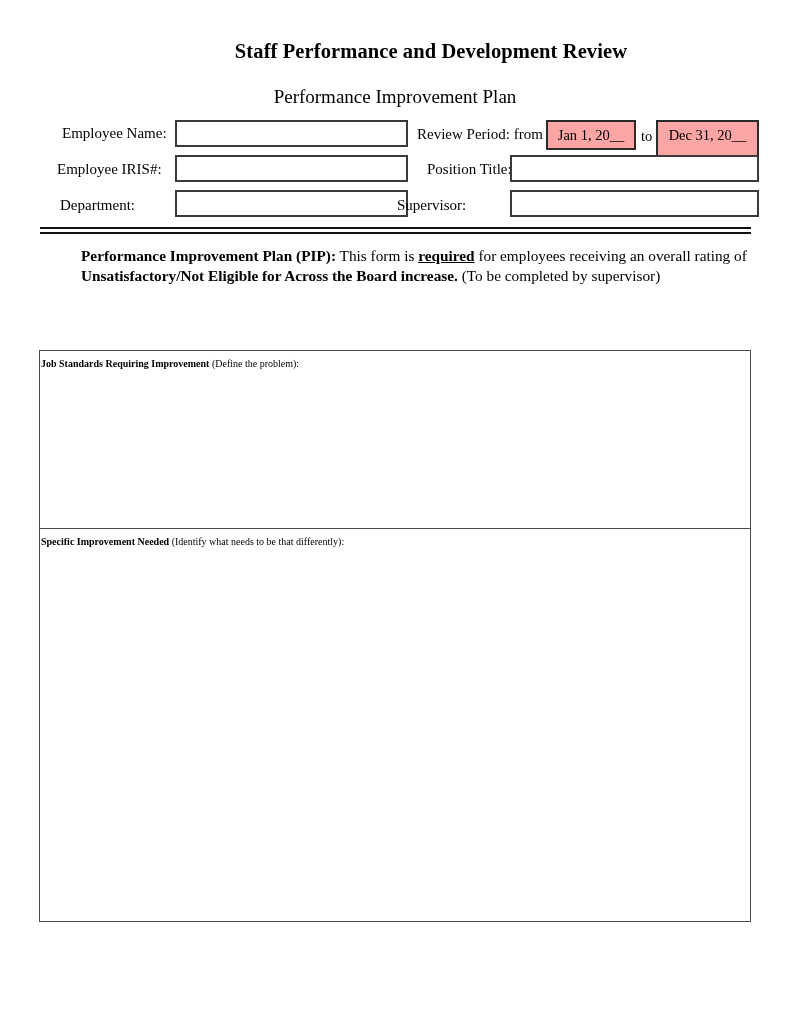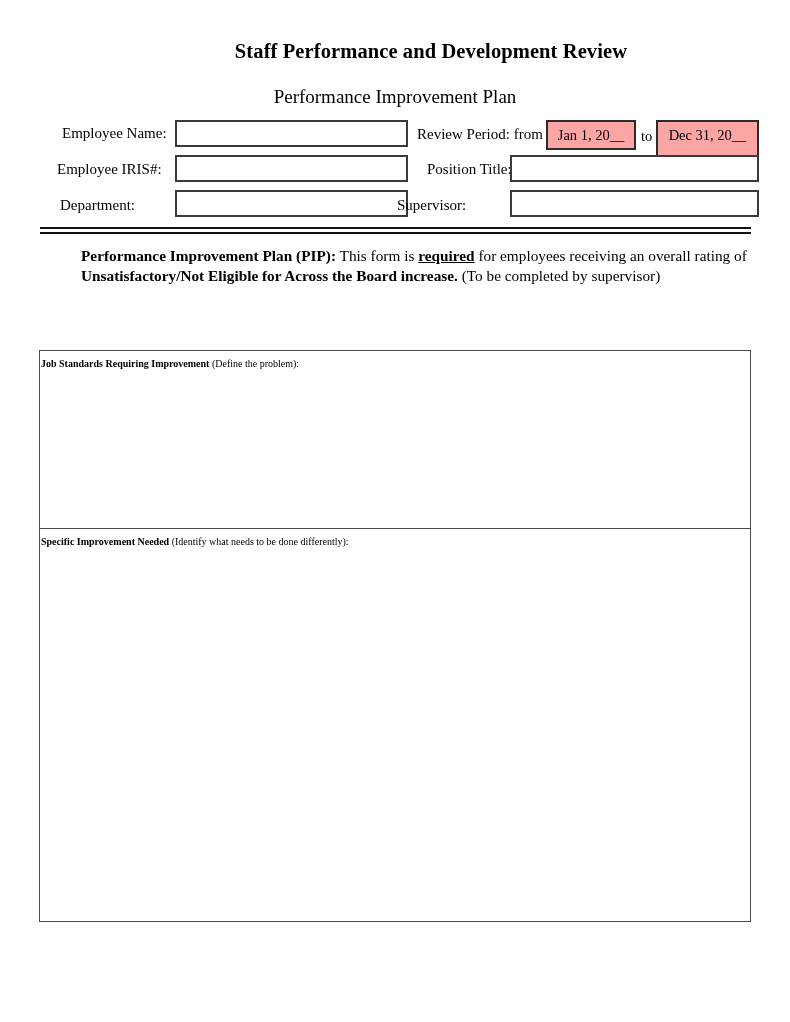--- a/index.html
+++ b/index.html
@@ -162,21 +162,21 @@
 
     <div class="section" style="height:178px;">
       <div class="section-head">
         <b>Job Standards Requiring Improvement</b><span> (Define the problem):</span>
       </div>
       <div class="section-body"></div>
     </div>
 
     <div class="section" style="height:197px;">
       <div class="section-head">
-        <b>Specific Improvement Needed</b><span> (Identify what needs to be done differently):</span>
+        <b>Specific Improvement Needed</b><span> (Identify what needs to be that differently):</span>
       </div>
       <div class="section-body"></div>
     </div>
 
 
   </div>
 
 </div>
 
 </body></html>

